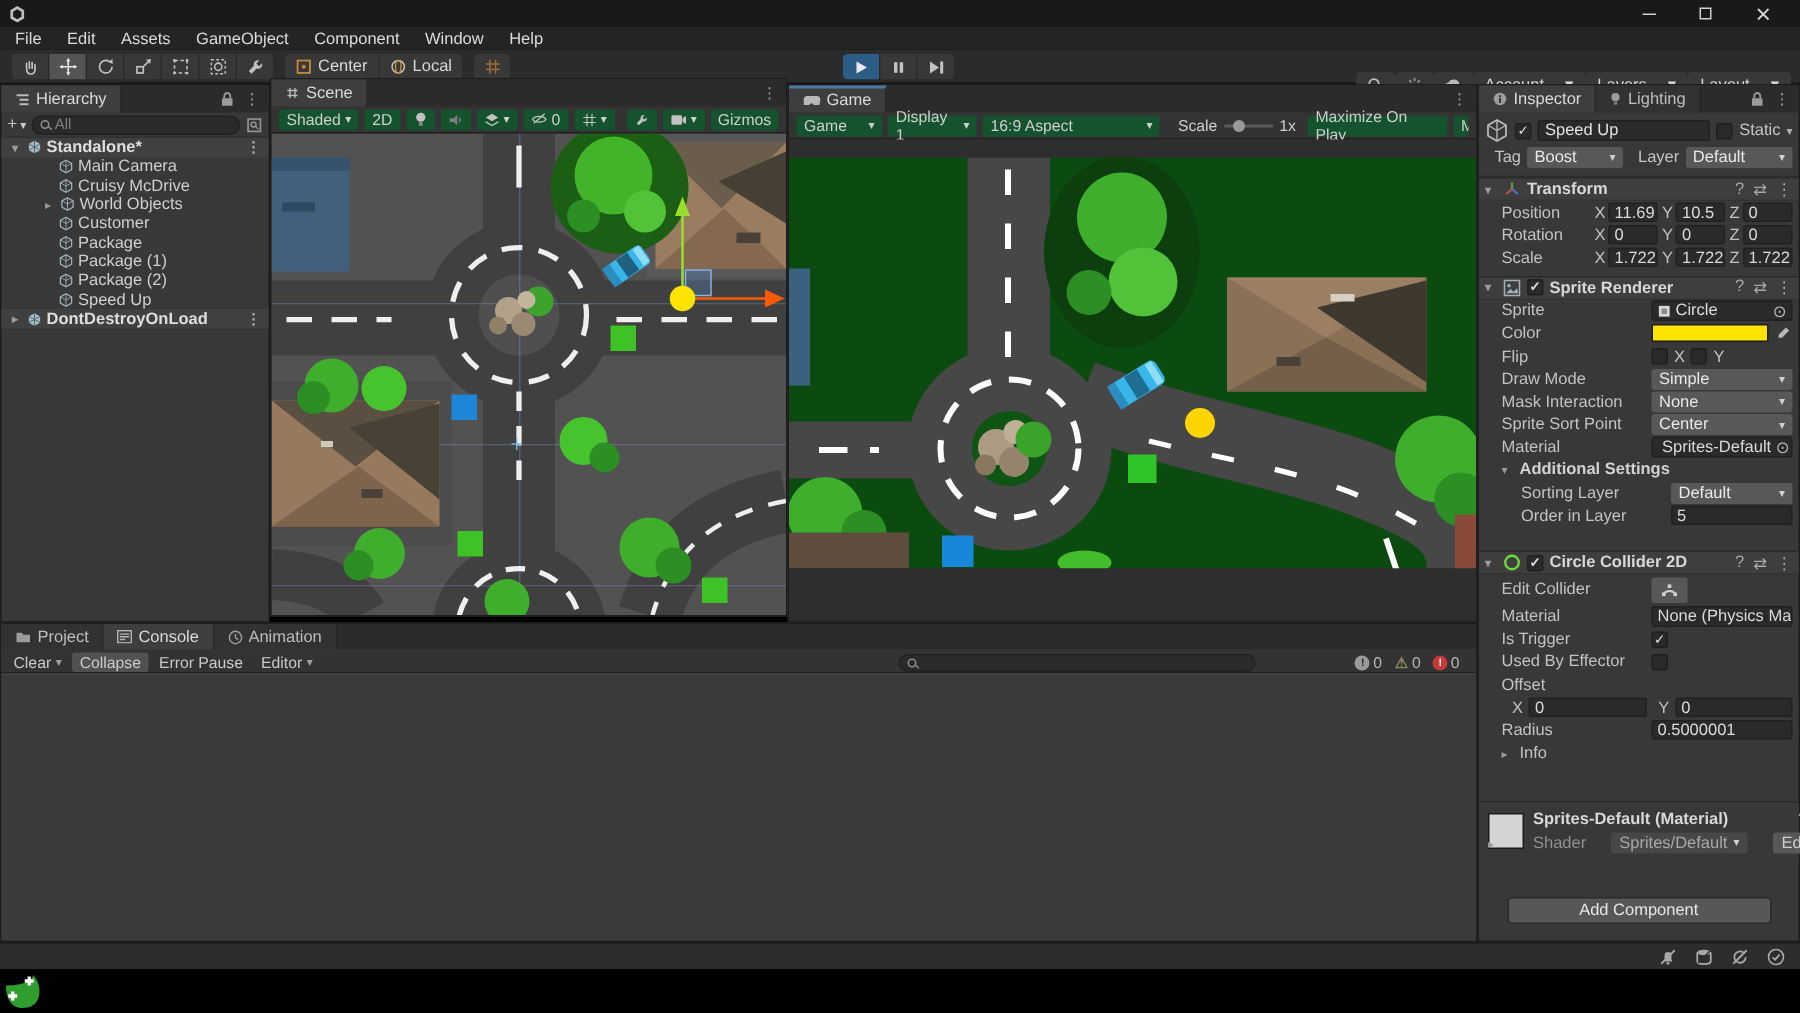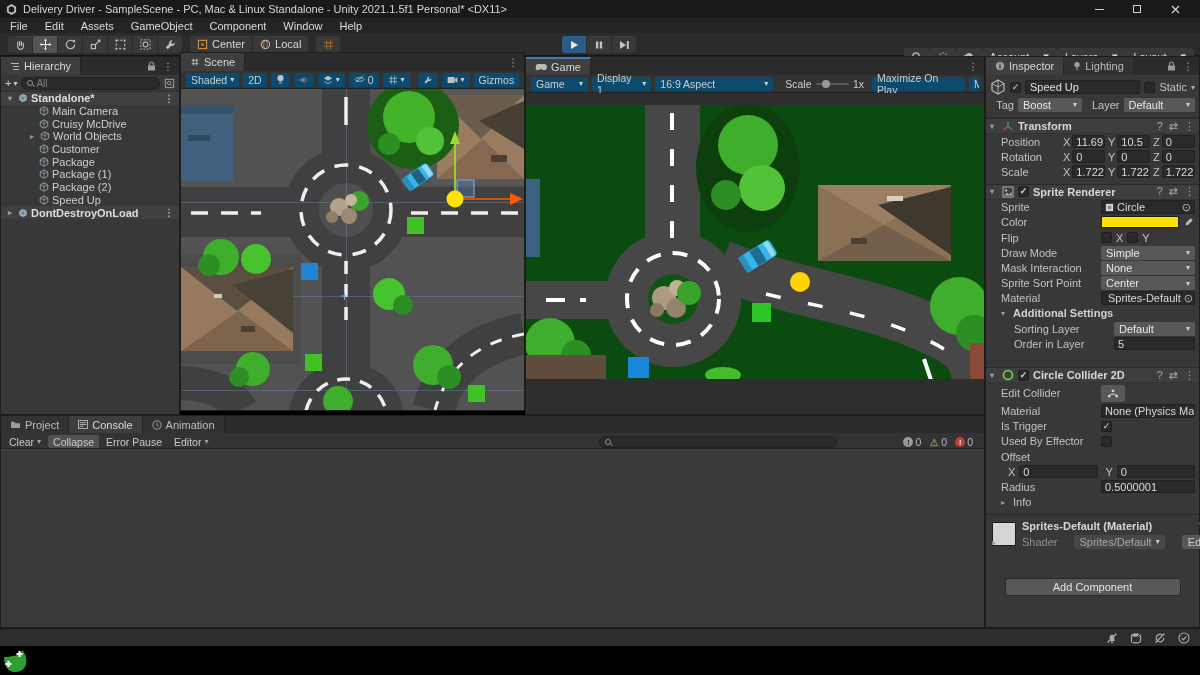--- a/index.html
+++ b/index.html
@@ -47,21 +47,21 @@
 .mag::after{content:"";position:absolute;width:3px;height:1px;background:#8e8e8e;transform:rotate(45deg);right:-3px;bottom:-1px}
 .hrow{height:12.7px;display:flex;align-items:center;gap:3px;color:#cfcfcf;white-space:nowrap}
 .hrow .arrow{width:10px;text-align:center;color:#9a9a9a;font-size:8px;flex:none}
 .hrow.scenehead{background:#404040;color:#dedede;font-weight:bold}
 .cubeicon{flex:none;display:flex}
 
 #scenepanel{left:180px;top:52px;width:345px;height:359px}
 #gamepanel{left:525px;top:56px;width:460px;height:359px}
 .vtoolbar{height:18px;background:#333;display:flex;align-items:center;gap:4px;padding:0 5px;
   font-size:10.5px;border-bottom:1px solid #222;color:#cfcfcf}
-.vbtn{height:14px;background:#0c4a6e;border-radius:2px;display:flex;align-items:center;gap:3px;padding:0 5px}
+.vbtn{height:14px;background:#14532d;border-radius:2px;display:flex;align-items:center;gap:3px;padding:0 5px}
 .viewport{position:absolute;left:0;top:36px;width:100%;height:321px;overflow:hidden;background:#2e2e2e}
 .viewport svg{display:block;width:100%;height:100%}
 .scale-track{width:34px;height:2px;background:#5a5a5a;border-radius:1px;position:relative}
 .scale-knob{position:absolute;left:6px;top:-3px;width:8px;height:8px;border-radius:50%;background:#999}
 
 #inspector{left:985px;top:56px;width:215px;height:572px}
 .ibody{font-size:11px}
 .gohead{padding:3px 4px 4px 4px;border-bottom:1px solid #2c2c2c}
 .gorow{display:flex;align-items:center;gap:4px;height:18px}
 .nameinp{flex:1;height:14px;background:#2a2a2a;border:1px solid #212121;border-radius:2px;
@@ -81,21 +81,21 @@
   display:flex;align-items:center;padding:0 3px;color:#dadada;min-width:0;white-space:nowrap;overflow:hidden}
 .axis{display:flex;flex:1;gap:3px;min-width:0}
 .axis .ax{display:flex;align-items:center;gap:2px;flex:1;min-width:0}
 .axlbl{color:#c2c2c2;flex:none}
 .objfield{flex:1;height:14px;background:#2a2a2a;border:1px solid #212121;border-radius:2px;
   display:flex;align-items:center;gap:3px;padding:0 3px;color:#dadada;min-width:0;white-space:nowrap;overflow:hidden}
 .objfield .pick{margin-left:auto;color:#b9b9b9;flex:none}
 .swatch{flex:1;height:12px;border:1px solid #1c1c1c;border-radius:1px;background:#ffe300}
 .eyedrop{width:12px;flex:none;color:#b9b9b9;display:flex;justify-content:center}
 .subhead{font-weight:bold;color:#d2d2d2}
-.matblock{margin-top:4px;border-top:1px solid #2a2a2a;background:#383838;padding:4px 6px 6px 6px}
+.matblock{margin-top:24px;border-top:1px solid #2a2a2a;background:#383838;padding:4px 6px 6px 6px}
 .matswatch{width:24px;height:24px;background:#d4d4d4;border:1px solid #1c1c1c;flex:none}
 .editbtn{height:14px;background:#585858;border-radius:2px;padding:0 6px;display:flex;align-items:center;color:#cfcfcf}
 .addcomp{display:flex;justify-content:center;margin-top:22px}
 .addbtn{width:176px;height:18px;background:#575757;border:1px solid #2a2a2a;border-radius:3px;
   display:flex;align-items:center;justify-content:center;color:#e6e6e6}
 
 #console{left:0;top:415px;width:985px;height:213px}
 .ctoolbar{height:16px;background:#333;border-bottom:1px solid #232323;display:flex;align-items:flex-end;gap:2px;padding:0 3px;font-size:10.5px}
 .cbtn{height:13px;display:flex;align-items:center;gap:3px;padding:0 5px;color:#cacaca;border-radius:2px}
 .cbtn.on{background:#515151}
@@ -119,21 +119,20 @@
 
 <div id="root">
 
   <div id="titlebar">
     <span class="sicon">
       <svg width="11" height="11" viewBox="0 0 12 12">
           <polygon points="6,0 11,3 11,9 6,12 1,9 1,3" fill="#bdbdbd"></polygon>
           <polygon points="6,2.4 9,4.2 9,7.8 6,9.6 3,7.8 3,4.2" fill="#191919"></polygon>
         </svg>
     </span>
-    <span>Delivery Driver - SampleScene - PC, Mac &amp; Linux Standalone - Unity 2021.1.5f1 Personal* &lt;DX11&gt;</span>
     <div id="winbtns">
       <div class="winbtn">
           <div class="min-glyph"></div>
         </div>
       <div class="winbtn">
           <div class="max-glyph"></div>
         </div>
       <div class="winbtn">
         <svg width="9" height="9" viewBox="0 0 9 9">
             <path d="M1 1 L8 8 M8 1 L1 8" stroke="#d6d6d6" stroke-width="1.2"></path>

